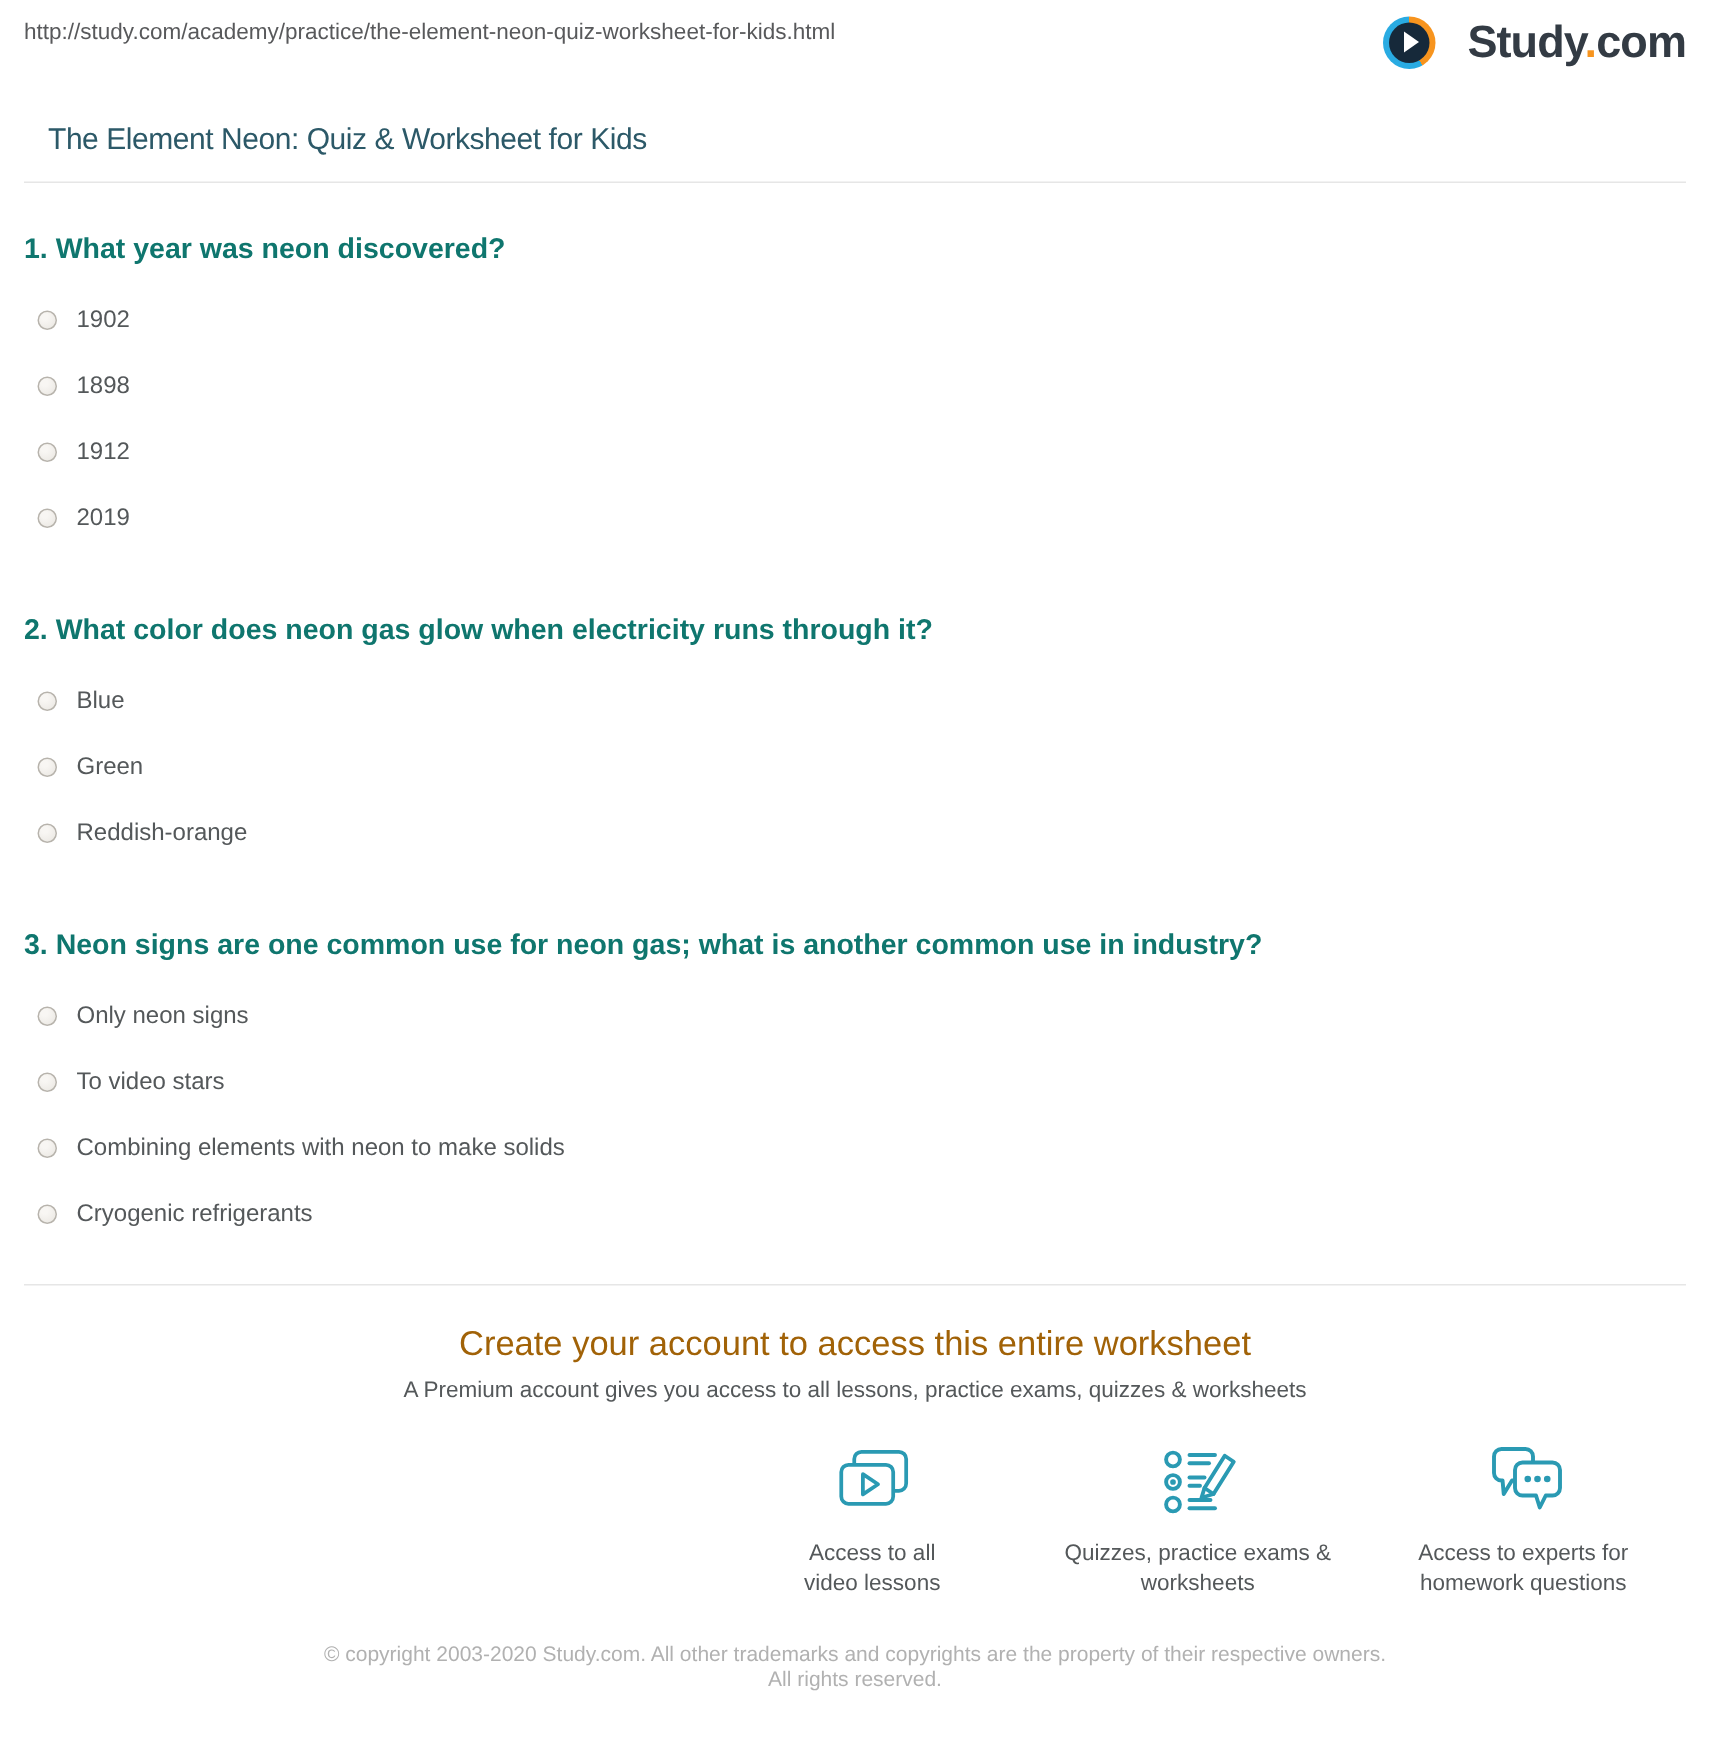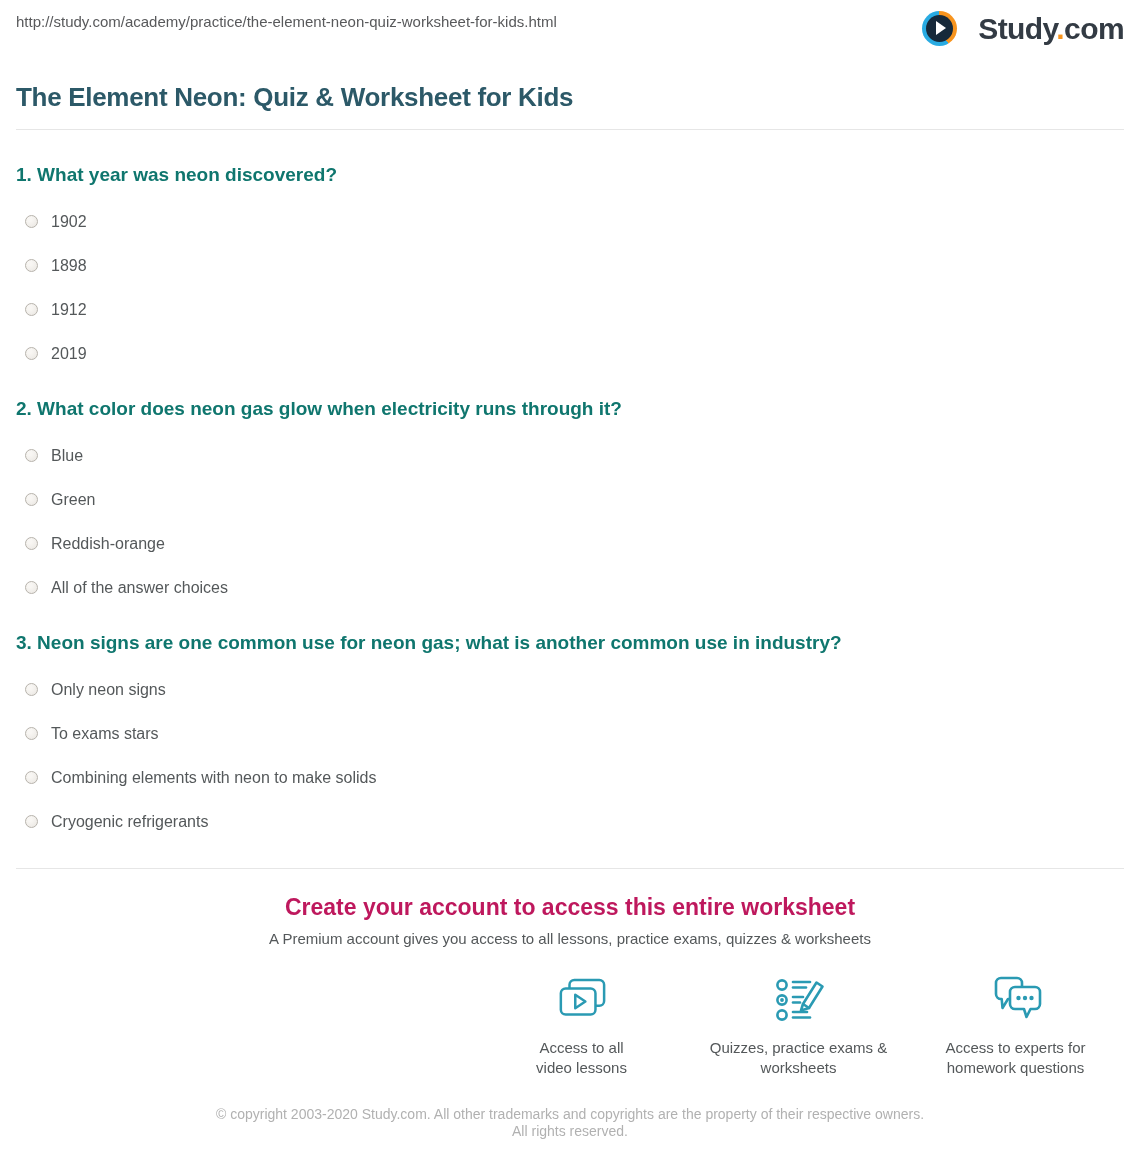--- a/index.html
+++ b/index.html
@@ -16,37 +16,37 @@
   .logo{display:flex;align-items:center;gap:21px;cursor:pointer;}
   .logo-icon{width:35px;height:35px;border-radius:50%;position:relative;display:inline-block;
     background:conic-gradient(#f7941e 0deg 150deg,#29abe2 150deg 360deg);}
   .logo-icon::before{content:'';position:absolute;inset:4px;background:#16293a;border-radius:50%;}
   .logo-icon::after{content:'';position:absolute;left:14px;top:10px;width:0;height:0;
     border-left:10px solid #fff;border-top:7px solid transparent;border-bottom:7px solid transparent;}
   .logo-text{font-size:30px;font-weight:bold;color:#333b44;letter-spacing:-0.6px;line-height:35px;}
   .logo-dot{color:#f7941e;}
 
   
-  .page-title{font-size:26px;font-weight:700;color:#2c5968;margin:24px 0 16px;letter-spacing:-0.3px;}
+  .page-title{font-size:20px;font-weight:400;color:#2c5968;margin:24px 16px 16px;letter-spacing:-0.3px;}
   .rule{border:none;border-top:1px solid #e6e6e6;margin:0;}
 
   
   .question{margin-top:34px;}
-  .question + .question{margin-top:36px;}
+  .question + .question{margin-top:56px;}
   .q-text{font-size:19px;font-weight:700;color:#0f766e;margin:0;line-height:22px;}
   .option{display:flex;align-items:center;margin:27px 0 0 9px;cursor:pointer;}
   .radio{flex:0 0 auto;width:11px;height:11px;border-radius:50%;border:1px solid #b7b3ac;
     background:radial-gradient(circle at 35% 30%,#f8f6f3 20%,#e9e6e1);}
   .option-label{font-size:16px;color:#54585a;margin-left:13px;line-height:17px;}
 
   .rule-bottom{margin-top:38px;}
 
   
   .cta{text-align:center;}
-  .cta-title{font-size:23px;font-weight:700;color:#be185d;margin:25px 0 0;line-height:27px;}
+  .cta-title{font-size:23px;font-weight:400;color:#a16207;margin:25px 0 0;line-height:27px;}
   .cta-sub{font-size:15px;color:#54585a;margin:9px 0 0;}
 
   
   .features{display:flex;justify-content:flex-end;margin-top:26px;}
   .feature{width:217px;display:flex;flex-direction:column;align-items:center;}
   .feature-icon{height:54px;display:flex;align-items:flex-end;}
   .feature-label{font-size:15px;color:#54585a;text-align:center;margin-top:11px;line-height:20px;}
   .feature:nth-child(1) .feature-label{max-width:112px;}
   .feature:nth-child(2) .feature-label{max-width:180px;}
   .feature:nth-child(3) .feature-label{max-width:165px;}
@@ -101,35 +101,31 @@
       <span class="option-label">Blue</span>
     </div>
     <div class="option">
       <span class="radio"></span>
       <span class="option-label">Green</span>
     </div>
     <div class="option">
       <span class="radio"></span>
       <span class="option-label">Reddish-orange</span>
     </div>
-    <div class="option">
-      <span class="radio"></span>
-      <span class="option-label">All of the answer choices</span>
-    </div>
   </div>
 
   <div class="question">
     <h2 class="q-text">3. Neon signs are one common use for neon gas; what is another common use in industry?</h2>
     <div class="option">
       <span class="radio"></span>
       <span class="option-label">Only neon signs</span>
     </div>
     <div class="option">
       <span class="radio"></span>
-      <span class="option-label">To exams stars</span>
+      <span class="option-label">To video stars</span>
     </div>
     <div class="option">
       <span class="radio"></span>
       <span class="option-label">Combining elements with neon to make solids</span>
     </div>
     <div class="option">
       <span class="radio"></span>
       <span class="option-label">Cryogenic refrigerants</span>
     </div>
   </div>

